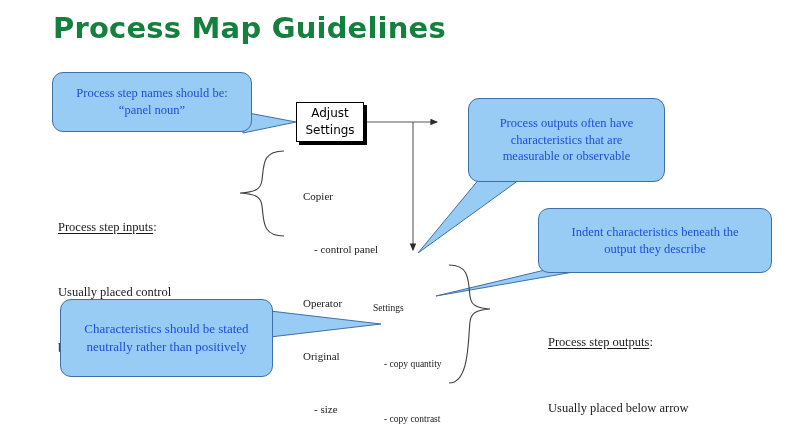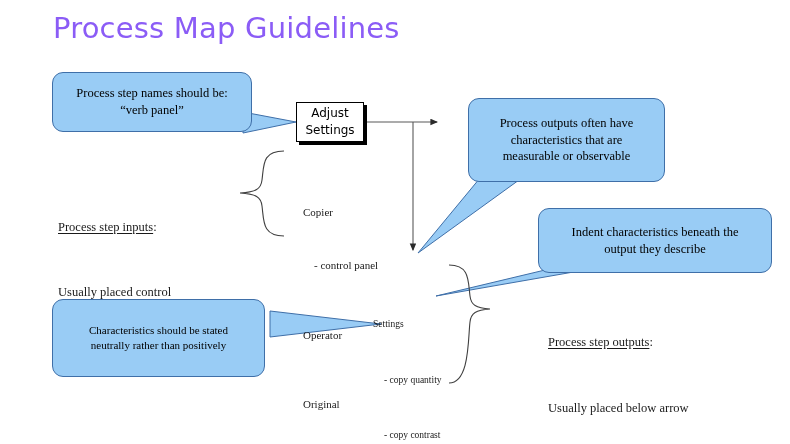--- a/index.html
+++ b/index.html
@@ -23,22 +23,22 @@
     pointer-events: none;
   }
   .abs { position: absolute; }
 
   
   #page-title {
     left: 53px;
     top: 11px;
     font-family: "DejaVu Sans", sans-serif;
     font-size: 29px;
-    font-weight: 400;
-    color: #8b5cf6;
+    font-weight: 700;
+    color: #15803d;
     letter-spacing: 0.2px;
     white-space: nowrap;
   }
 
   
   #process-box {
     left: 296px;
     top: 102px;
     width: 68px;
     height: 40px;
@@ -88,29 +88,29 @@
     top: 152px;
     font-size: 11px;
     line-height: 1.62;
   }
   #output-list {
     left: 373px;
     top: 262px;
     font-size: 9.5px;
     line-height: 1.95;
   }
-  .ind0 { padding-left: 0px; margin-top: 16px; }
+  .ind0 { padding-left: 0px; }
   .ind1 { padding-left: 11px; }
 
   
   .callout {
     border: 1.2px solid #3f6fa8;
     background: #99CCF5;
     border-radius: 11px;
-    color: #000000;
+    color: #1d4ed8;
     text-align: center;
     display: flex;
     align-items: center;
     justify-content: center;
     box-sizing: border-box;
     line-height: 1.35;
   }
   #callout-names {
     left: 52px; top: 72px;
     width: 200px; height: 60px;
@@ -120,23 +120,23 @@
     left: 468px; top: 98px;
     width: 197px; height: 84px;
     font-size: 12.5px;
   }
   #callout-indent {
     left: 538px; top: 208px;
     width: 234px; height: 65px;
     font-size: 12.5px;
   }
   #callout-neutral {
-    left: 52px; top: 299px;
+    left: 60px; top: 299px;
     width: 213px; height: 78px;
-    font-size: 11px;
+    font-size: 13px;
   }
   .callout span { display: block; padding: 0 7px; }
 </style>
 </head>
 <body>
 
 <div id="slide">
 
   <svg id="svg-layer" viewBox="0 0 790 444" xmlns="http://www.w3.org/2000/svg">
 
@@ -200,21 +200,21 @@
   <div class="abs txt" id="outputs-block">
     <div class="heading"><span class="lbl-underline">Process step outputs</span><span>:</span></div>
     <div>Usually placed below arrow</div>
     
     
   </div>
 
   <div class="abs callout" id="callout-names">
     <div>
       <span>Process step names should be:</span>
-      <span>“verb panel”</span>
+      <span>“panel noun”</span>
     </div>
   </div>
 
   <div class="abs callout" id="callout-indent">
     <div>
       <span>Indent characteristics beneath the</span>
       <span>output they describe</span>
     </div>
   </div>
 

